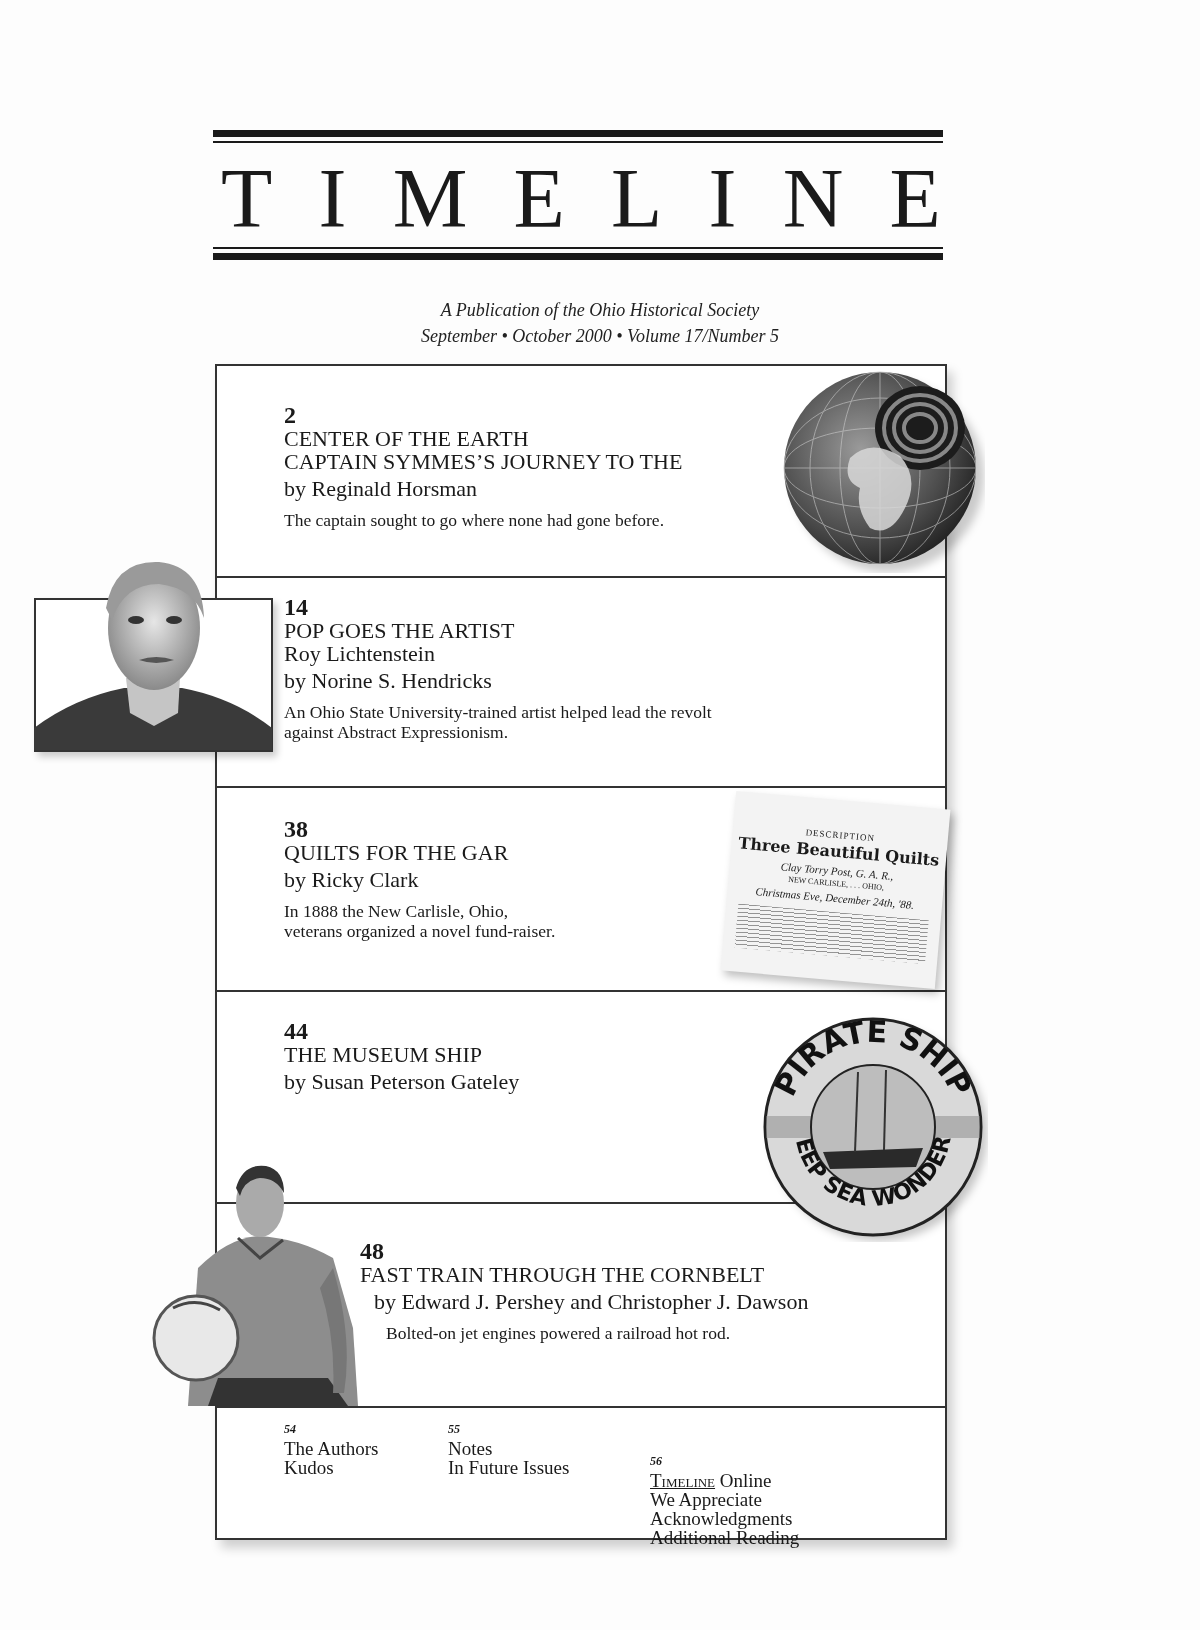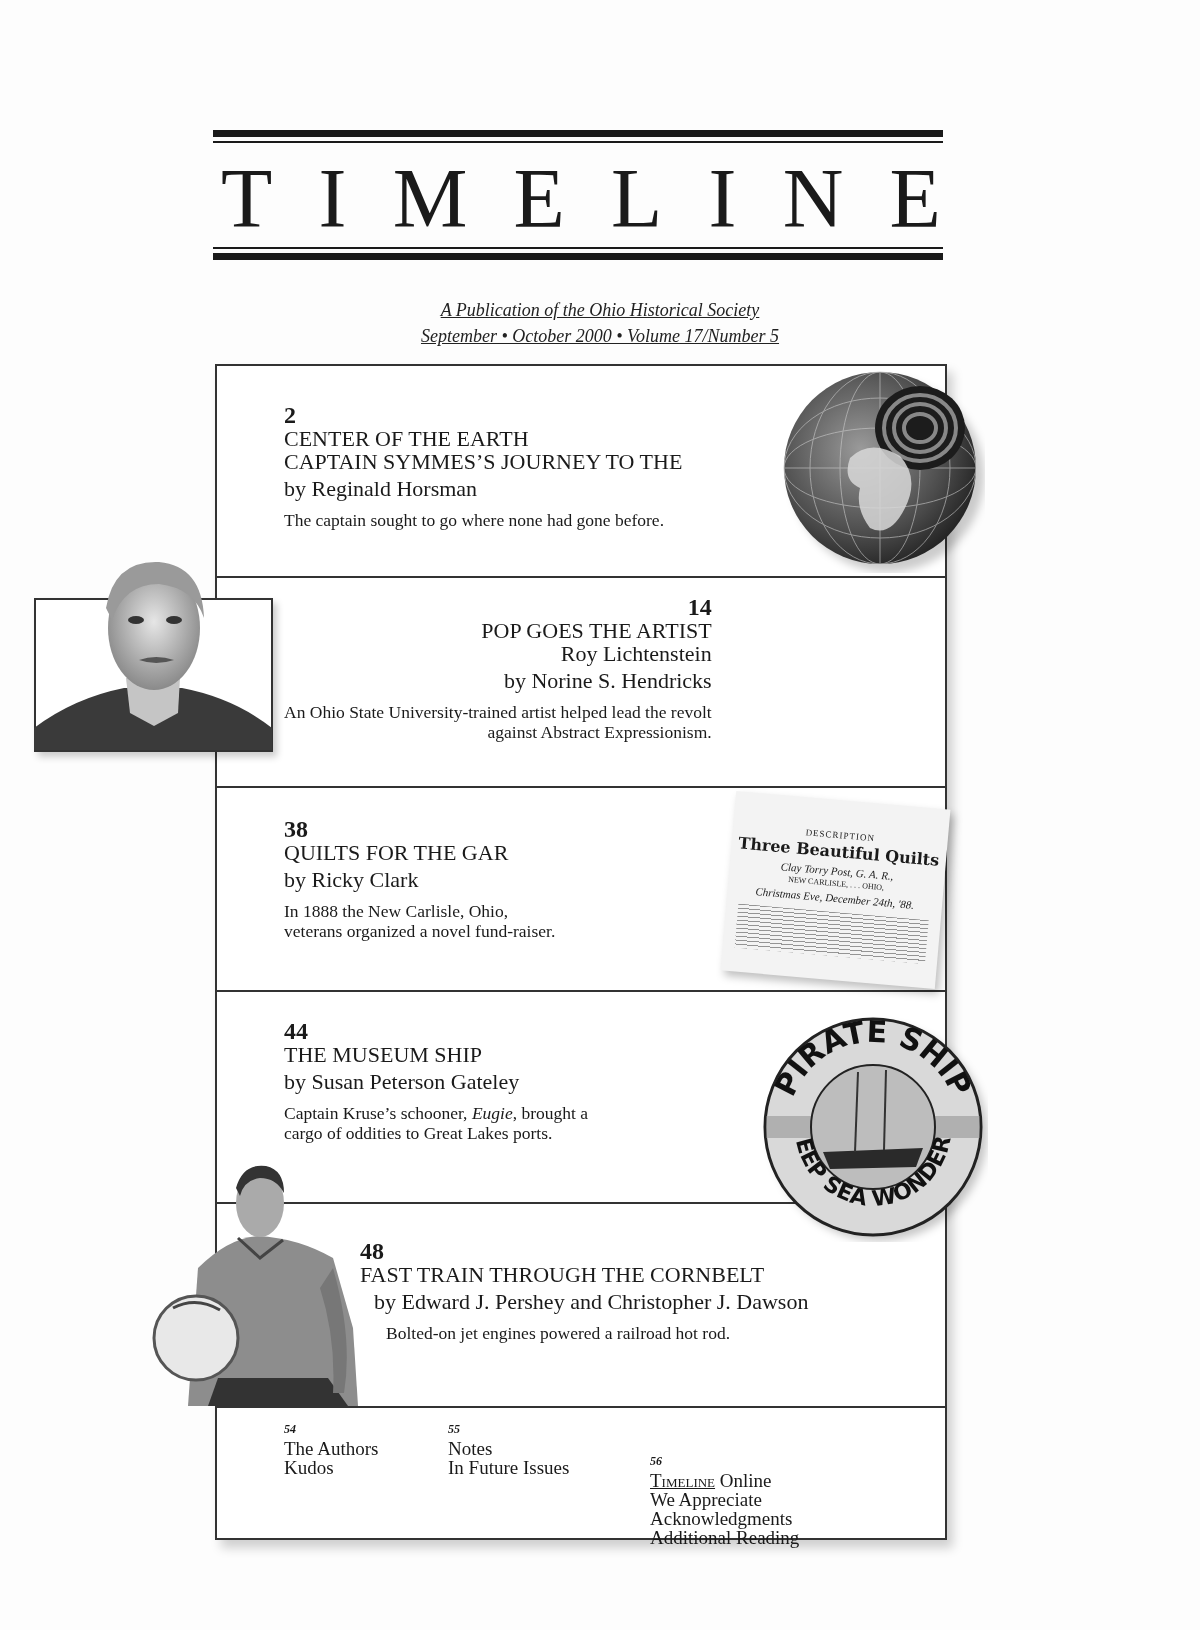--- a/index.html
+++ b/index.html
@@ -11,21 +11,21 @@
     .masthead { position: absolute; left: 213px; top: 130px; width: 730px; }
     .rule-thick { height: 7px; background: #1a1a1a; }
     .rule-thin { height: 2px; background: #1a1a1a; }
     .mast-title {
       font-size: 84px; letter-spacing: 0; line-height: 1;
       display: flex; justify-content: space-between; padding: 14px 2px 6px 8px;
       font-weight: normal;
     }
     .publine {
       position: absolute; left: 0; width: 1200px; text-align: center;
-      font-style: italic; font-size: 18px; line-height: 24px; color: #222; text-decoration: underline;
+      font-style: italic; font-size: 18px; line-height: 24px; color: #222;
     }
     .toc-box {
       position: absolute; left: 215px; top: 364px; width: 728px; height: 1172px;
       border: 2px solid #333; box-shadow: 6px 8px 10px rgba(0,0,0,0.18);
       background: #fff;
     }
     .section-rule { position: absolute; left: 0; width: 728px; height: 0; border-top: 2px solid #333; }
     .entry { position: absolute; font-size: 22px; line-height: 23px; }
     .entry .num { font-weight: bold; font-size: 24px; display: block; }
     .entry .title { display: block; text-transform: none; }
@@ -102,21 +102,21 @@
     <ellipse cx="140" cy="60" rx="45" ry="42" fill="#1c1c1c"></ellipse>
     <g stroke="#888" stroke-width="4" fill="none">
       <ellipse cx="140" cy="60" rx="36" ry="33"></ellipse>
       <ellipse cx="140" cy="60" rx="26" ry="24"></ellipse>
       <ellipse cx="140" cy="60" rx="16" ry="14"></ellipse>
     </g>
     <path d="M70 90 Q90 70 120 88 Q140 110 125 140 Q110 170 90 160 Q75 140 80 120 Q62 112 70 90Z" fill="#d8d8d8" opacity="0.85"></path>
   </svg>
 </div>
 
-<div class="entry" style="left:284px; top:596px;text-align:right;">
+<div class="entry" style="left:284px; top:596px;">
   <span class="num">14</span>
   <span class="title">POP GOES THE ARTIST</span>
   <span class="title">Roy Lichtenstein</span>
   <span class="byline">by Norine S. Hendricks</span>
   <span class="desc">
     <span>An Ohio State University-trained artist helped lead the revolt</span><br>
     <span>against Abstract Expressionism.</span>
   </span>
 </div>
 
@@ -155,24 +155,20 @@
   <div style="text-align:center; font-size:11px; font-style:italic; margin-top:4px;">Clay Torry Post, G. A. R.,</div>
   <div style="text-align:center; font-size:8px; margin-top:2px;">NEW CARLISLE,  .  .  .  OHIO,</div>
   <div style="text-align:center; font-size:11px; font-style:italic; margin-top:4px;">Christmas Eve, December 24th, '88.</div>
   <div style="margin:8px 12px 0; height:44px; background:repeating-linear-gradient(#555 0 1px, transparent 1px 4px); opacity:0.6;"></div>
 </div>
 
 <div class="entry" style="left:284px; top:1020px;">
   <span class="num">44</span>
   <span class="title">THE MUSEUM SHIP</span>
   <span class="byline">by Susan Peterson Gateley</span>
-  <span class="desc">
-    <span>Captain Kruse’s schooner, </span><i>Eugie</i><span>, brought a</span><br>
-    <span>cargo of oddities to Great Lakes ports.</span>
-  </span>
 </div>
 
 <div class="pic" style="left:758px; top:1012px;">
   <svg width="230" height="230" viewBox="0 0 230 230">
     <defs>
       <filter id="sh2">
           <feGaussianBlur stdDeviation="4"></feGaussianBlur>
         </filter>
       <path id="arcTop" d="M30 115 A85 85 0 0 1 200 115"></path>
       <path id="arcBot" d="M38 128 A78 78 0 0 0 192 128"></path>

